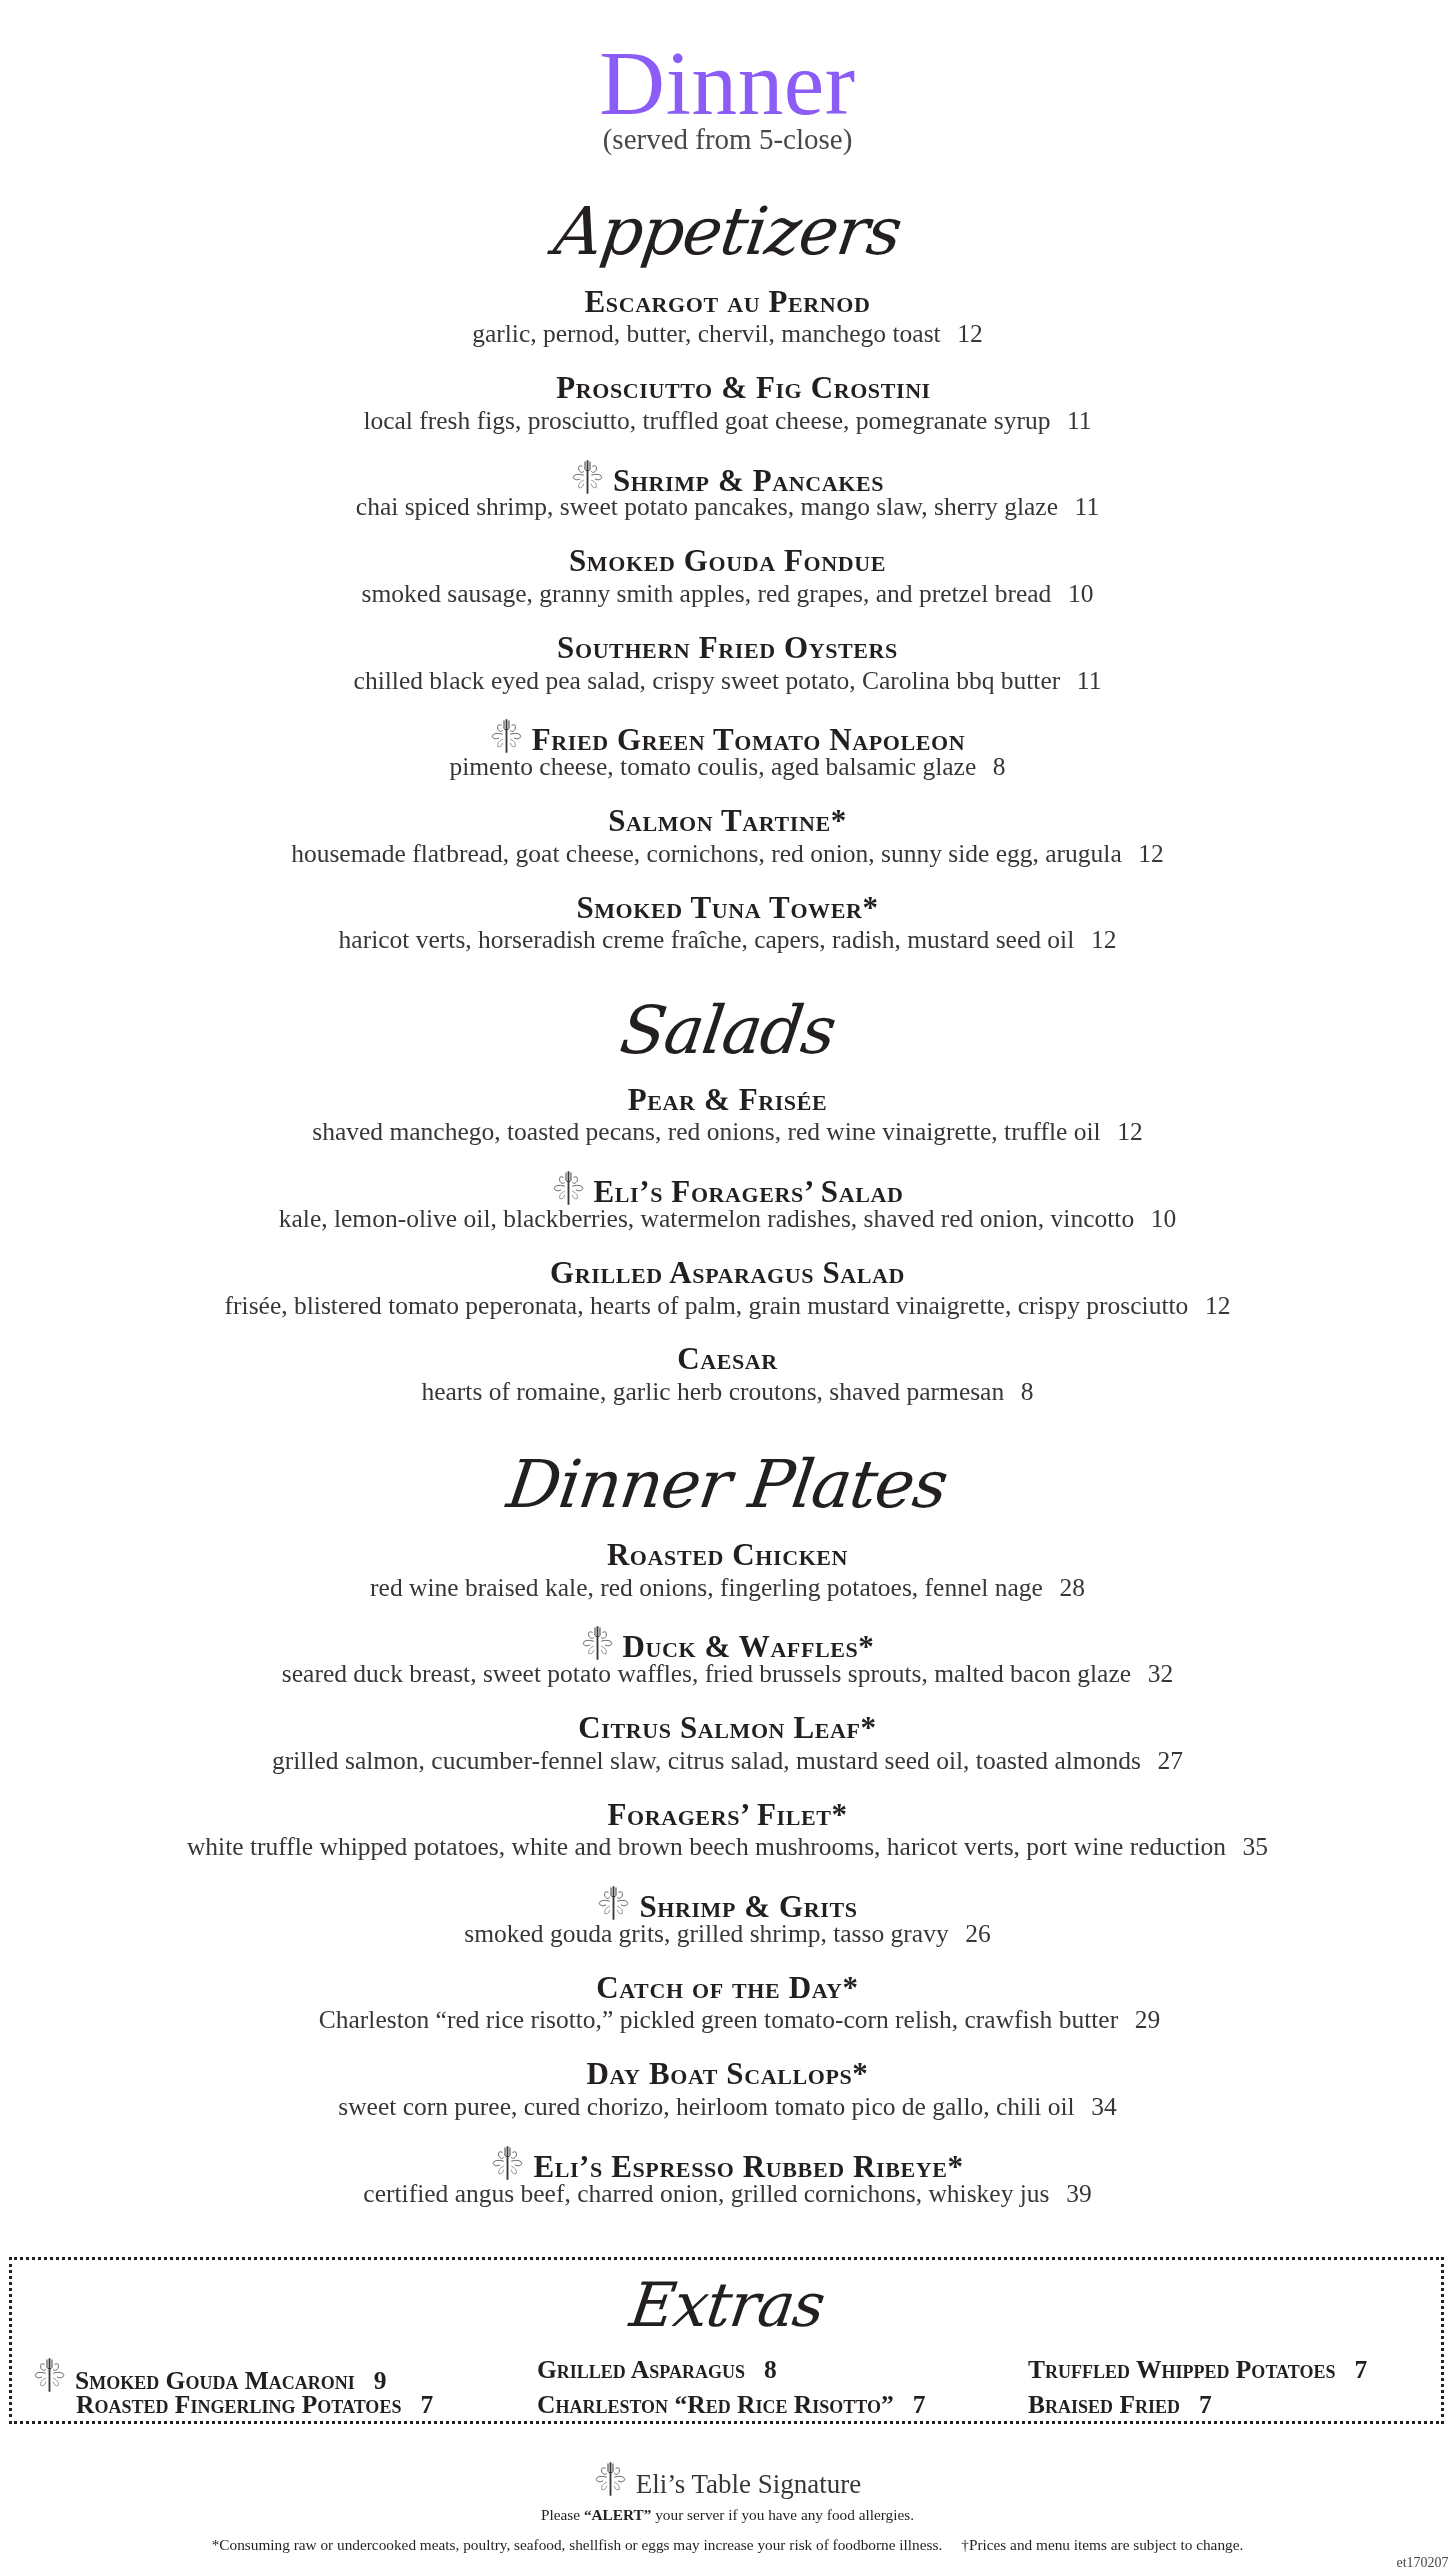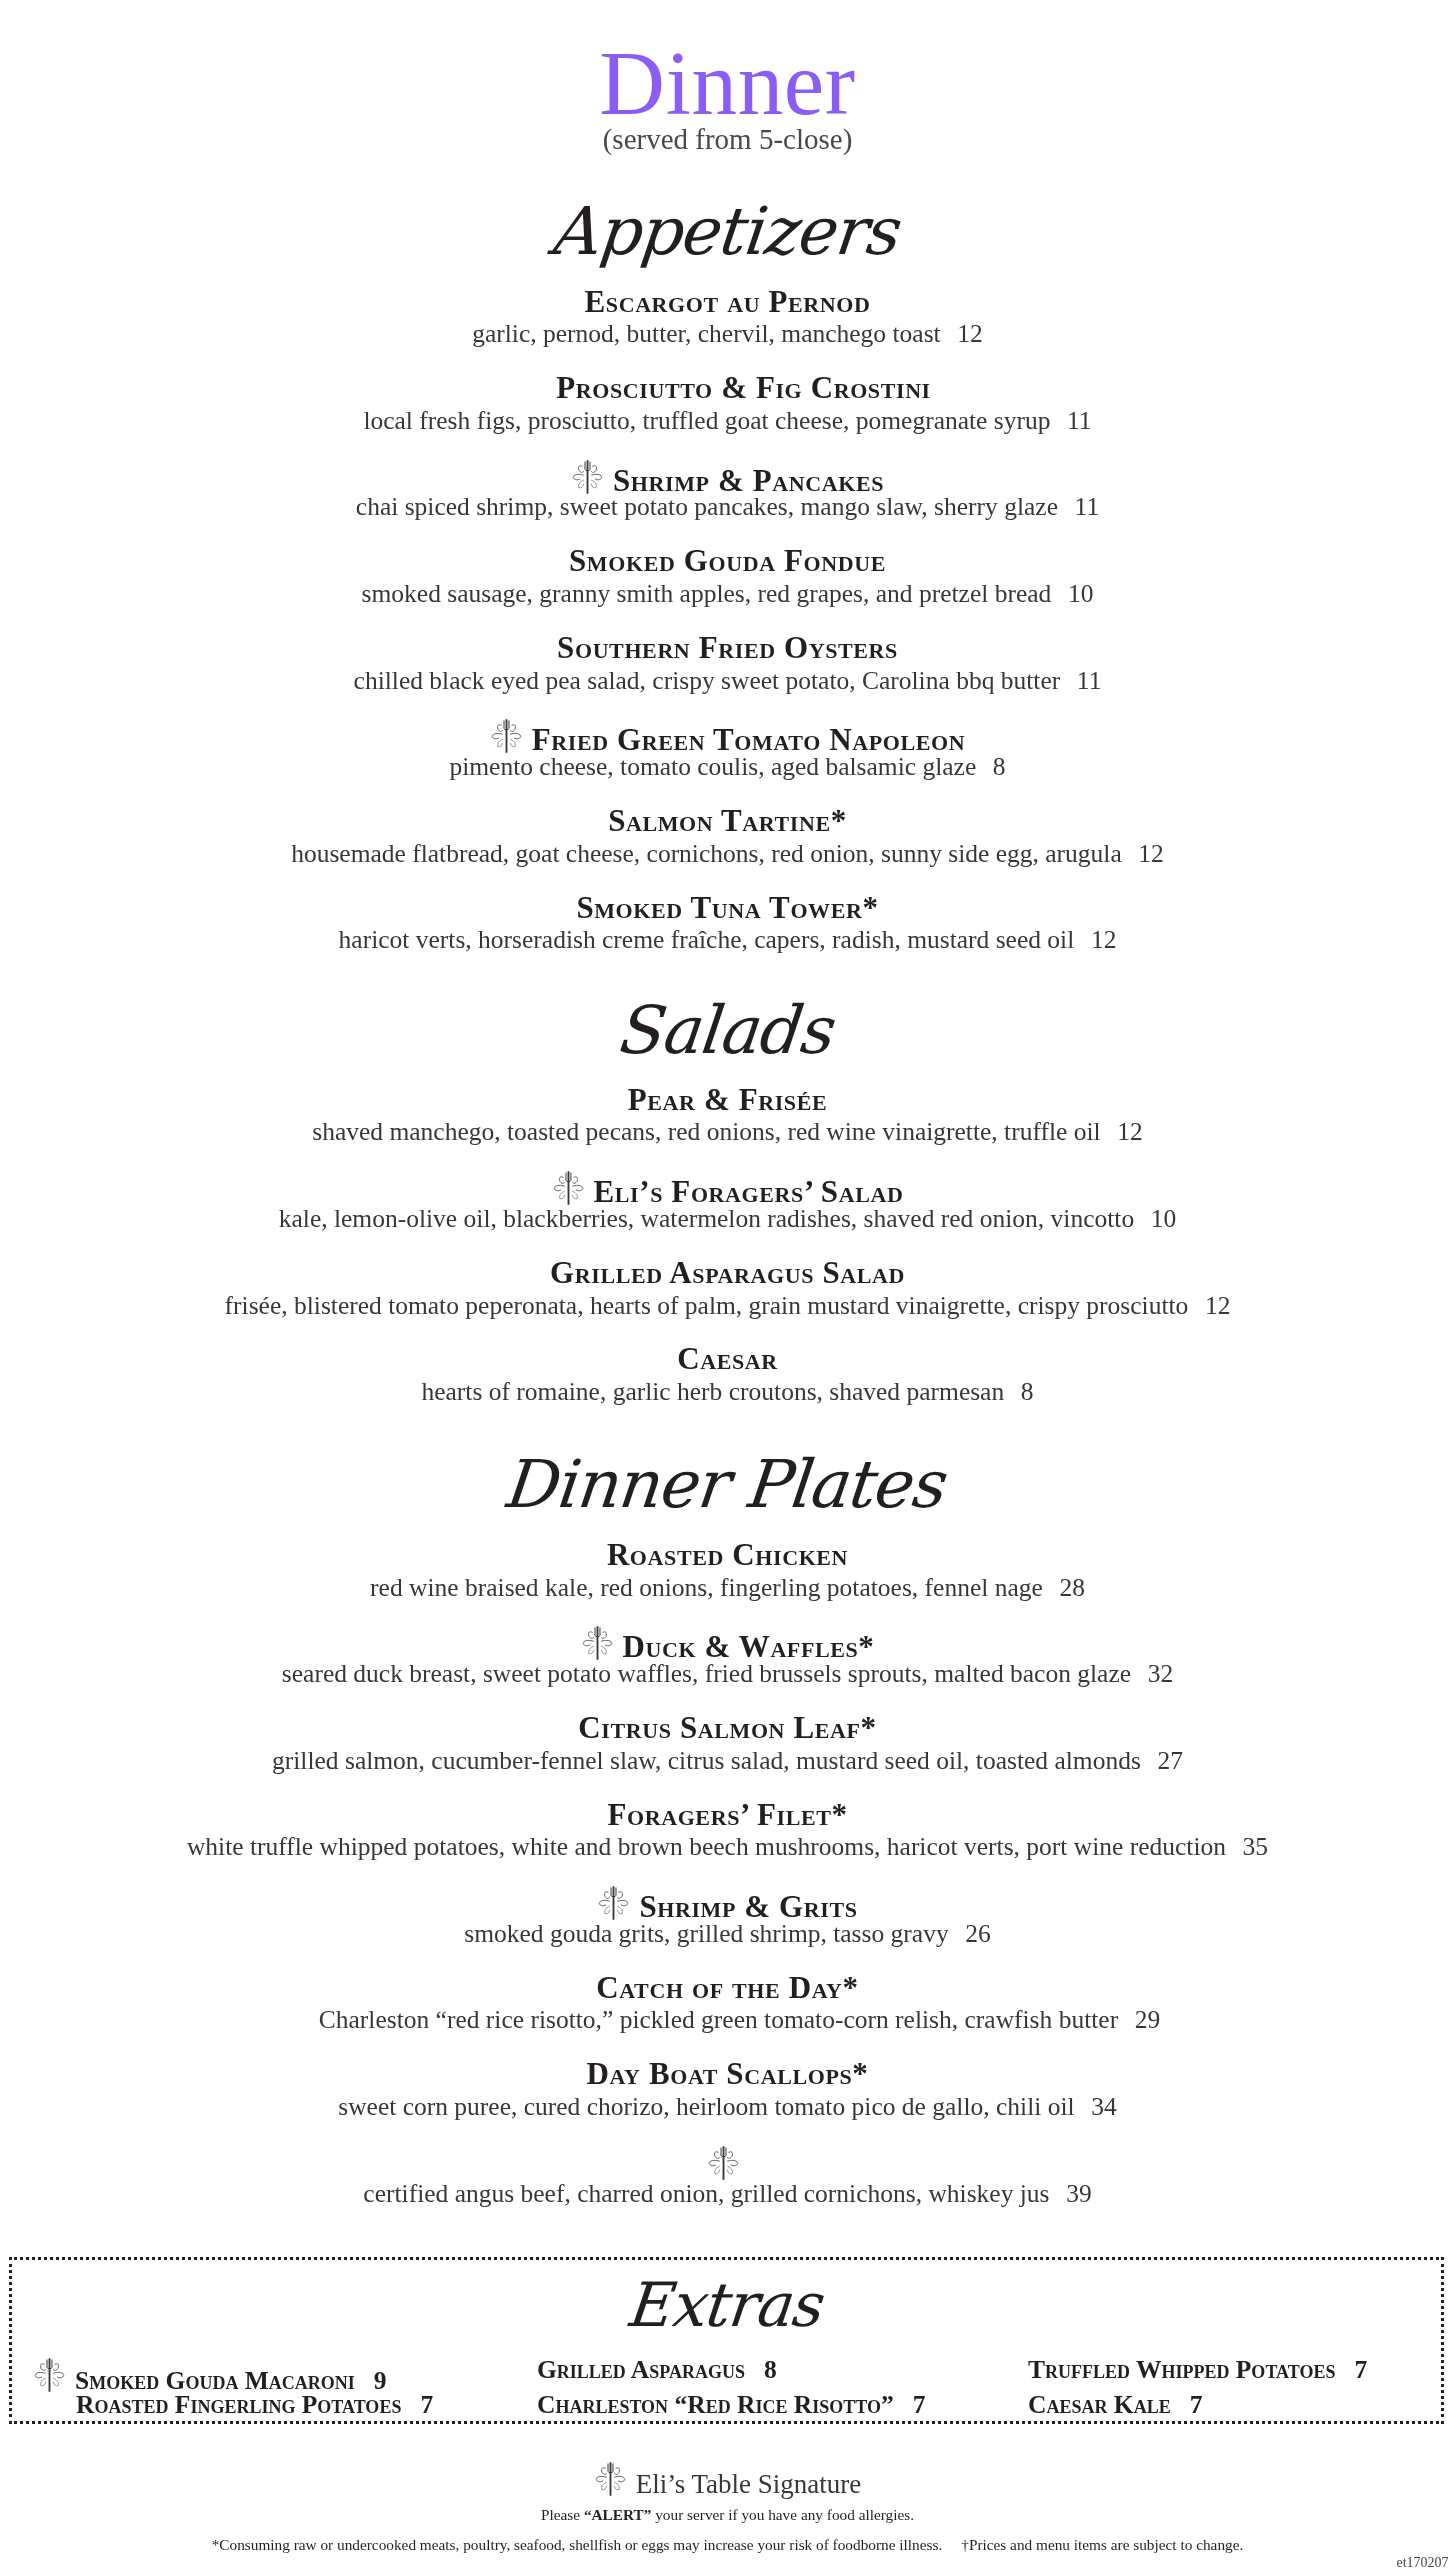--- a/index.html
+++ b/index.html
@@ -108,37 +108,37 @@
     <div class="abs item-name" style="top: 1885px;"><svg class="emblem" viewBox="0 0 52 58">
         <use href="#emblem"></use>
       </svg><span>Shrimp &amp; Grits</span></div>
     <div class="abs item-desc" style="top: 1921px;"><span>smoked gouda grits, grilled shrimp, tasso gravy</span><span class="price">26</span></div>
     <div class="abs item-name" style="top: 1972px;"><span>Catch of the Day*</span></div>
     <div class="abs item-desc" style="top: 2007px; padding-left: 12px;"><span>Charleston “red rice risotto,” pickled green tomato-corn relish, crawfish butter</span><span class="price">29</span></div>
     <div class="abs item-name" style="top: 2058px;"><span>Day Boat Scallops*</span></div>
     <div class="abs item-desc" style="top: 2094px;"><span>sweet corn puree, cured chorizo, heirloom tomato pico de gallo, chili oil</span><span class="price">34</span></div>
     <div class="abs item-name" style="top: 2145px;"><svg class="emblem" viewBox="0 0 52 58">
         <use href="#emblem"></use>
-      </svg></div>
+      </svg><span>Eli’s Espresso Rubbed Ribeye*</span></div>
     <div class="abs item-desc" style="top: 2181px;"><span>certified angus beef, charred onion, grilled cornichons, whiskey jus</span><span class="price">39</span></div>
   </div>
 
 <div class="extras-box"></div>
 <div class="abs" style="top:2274px;">
   <span class="script" style="display:inline-block; font-size:61px;">Extras</span>
 </div>
 <div id="extras-list">
     <div class="extra" style="left: 33px; top: 2357px;"><svg class="emblem" viewBox="0 0 52 58">
         <use href="#emblem"></use>
       </svg><span>Smoked Gouda Macaroni</span><span class="price">9</span></div>
     <div class="extra" style="left: 76px; top: 2392px;"><span>Roasted Fingerling Potatoes</span><span class="price">7</span></div>
     <div class="extra" style="left: 537px; top: 2357px;"><span>Grilled Asparagus</span><span class="price">8</span></div>
     <div class="extra" style="left: 537px; top: 2392px;"><span>Charleston “Red Rice Risotto”</span><span class="price">7</span></div>
     <div class="extra" style="left: 1028px; top: 2357px;"><span>Truffled Whipped Potatoes</span><span class="price">7</span></div>
-    <div class="extra" style="left: 1028px; top: 2392px;"><span>Caesar Kale</span><span class="price">7</span></div>
+    <div class="extra" style="left: 1028px; top: 2392px;"><span>Braised Fried</span><span class="price">7</span></div>
   </div>
 
 <div class="abs sig" style="top:2461px;">
   <svg class="emblem" viewBox="0 0 52 58">
       <use href="#emblem"></use>
     </svg><span>Eli’s Table Signature</span>
 </div>
 <div class="abs alert" style="top:2507px;">
   <span>Please </span><b>“ALERT”</b><span> your server if you have any food allergies.</span>
 </div>

